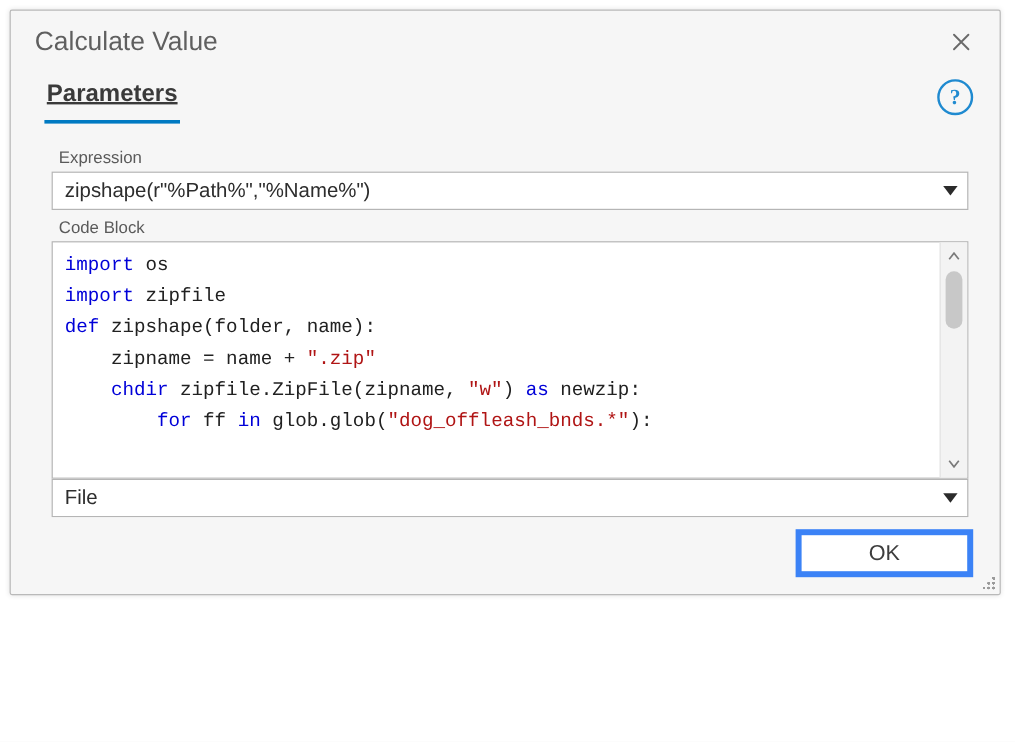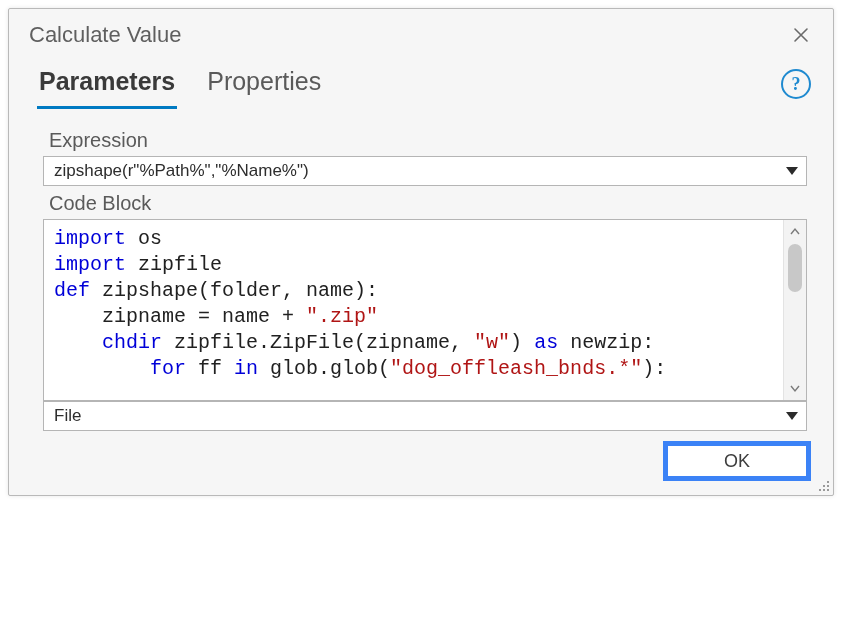--- a/index.html
+++ b/index.html
@@ -24,45 +24,46 @@
     width:28px;height:28px;
     display:flex;align-items:center;justify-content:center;
     color:#6a6a6a;font-size:20px;cursor:pointer;
   }
   .tabs-row{
     display:flex;align-items:center;
     padding:14px 18px 0 28px;
     border-bottom:2px solid transparent;
   }
   .tab{
-    font-size:25px;color:#5a5a5a;
+    font-size:20px;color:#5a5a5a;
     padding:4px 2px 10px 2px;
     margin-right:28px;
     cursor:pointer;
     border-bottom:3px solid transparent;
+    text-decoration:underline;
   }
   .tab.active{
     font-weight:700;color:#3a3a3a;
     border-bottom-color:#007ac2;
   }
   .help-icon{
     margin-left:auto;margin-right:4px;margin-top:-4px;
     width:26px;height:26px;border:2px solid #1f8ad0;border-radius:50%;
     display:flex;align-items:center;justify-content:center;
     color:#1f8ad0;font-size:18px;font-weight:600;cursor:pointer;
     font-family:Georgia,serif;
   }
   .body{
     flex:1;
     padding:12px 26px 0 34px;
     display:flex;flex-direction:column;
     overflow:hidden;
   }
   .field-label{
-    font-size:20px;color:#5a5a5a;margin:6px 0 4px 6px;
+    font-size:14px;color:#5a5a5a;margin:6px 0 4px 6px;
   }
   .combo{
     position:relative;
     border:1px solid #b5b5b5;background:#fff;
     height:34px;display:flex;align-items:center;
     padding:0 30px 0 10px;
     font-size:17px;color:#2d2d2d;
   }
   .combo .arrow{
     position:absolute;right:8px;top:50%;transform:translateY(-50%);
@@ -70,21 +71,21 @@
     border-top:8px solid #2b2b2b;
   }
   .codebox-wrap{
     border:1px solid #b5b5b5;background:#fff;
     height:218px;position:relative;display:flex;
   }
   .codebox{
     flex:1;
     padding:6px 6px 6px 10px;
     font-family:Consolas,"Courier New",monospace;
-    font-size:20px;line-height:26px;color:#212121;
+    font-size:16px;line-height:26px;color:#212121;
     white-space:pre;overflow:hidden;
   }
   .scroll-gutter{
     width:22px;background:#f3f3f3;
     border-left:1px solid #e3e3e3;
     position:relative;
   }
   .scroll-arrow{
     position:absolute;left:0;right:0;height:20px;
     display:flex;align-items:center;justify-content:center;
@@ -127,21 +128,20 @@
     <div class="dlg-title">Calculate Value</div>
     <div class="dlg-close">
       <svg width="16" height="16" viewBox="0 0 16 16">
           <path d="M2 2 L14 14 M14 2 L2 14" stroke="#6a6a6a" stroke-width="1.6" fill="none" stroke-linecap="round"></path>
         </svg>
     </div>
   </div>
 
   <div class="tabs-row">
     <div class="tab active">Parameters</div>
-    <div class="tab">Properties</div>
     <div class="help-icon">?</div>
   </div>
 
   <div class="body">
 
     <div class="field-label">Expression</div>
     <div class="combo">
       <span>zipshape(r"%Path%","%Name%")</span>
       <div class="arrow"></div>
     </div>

